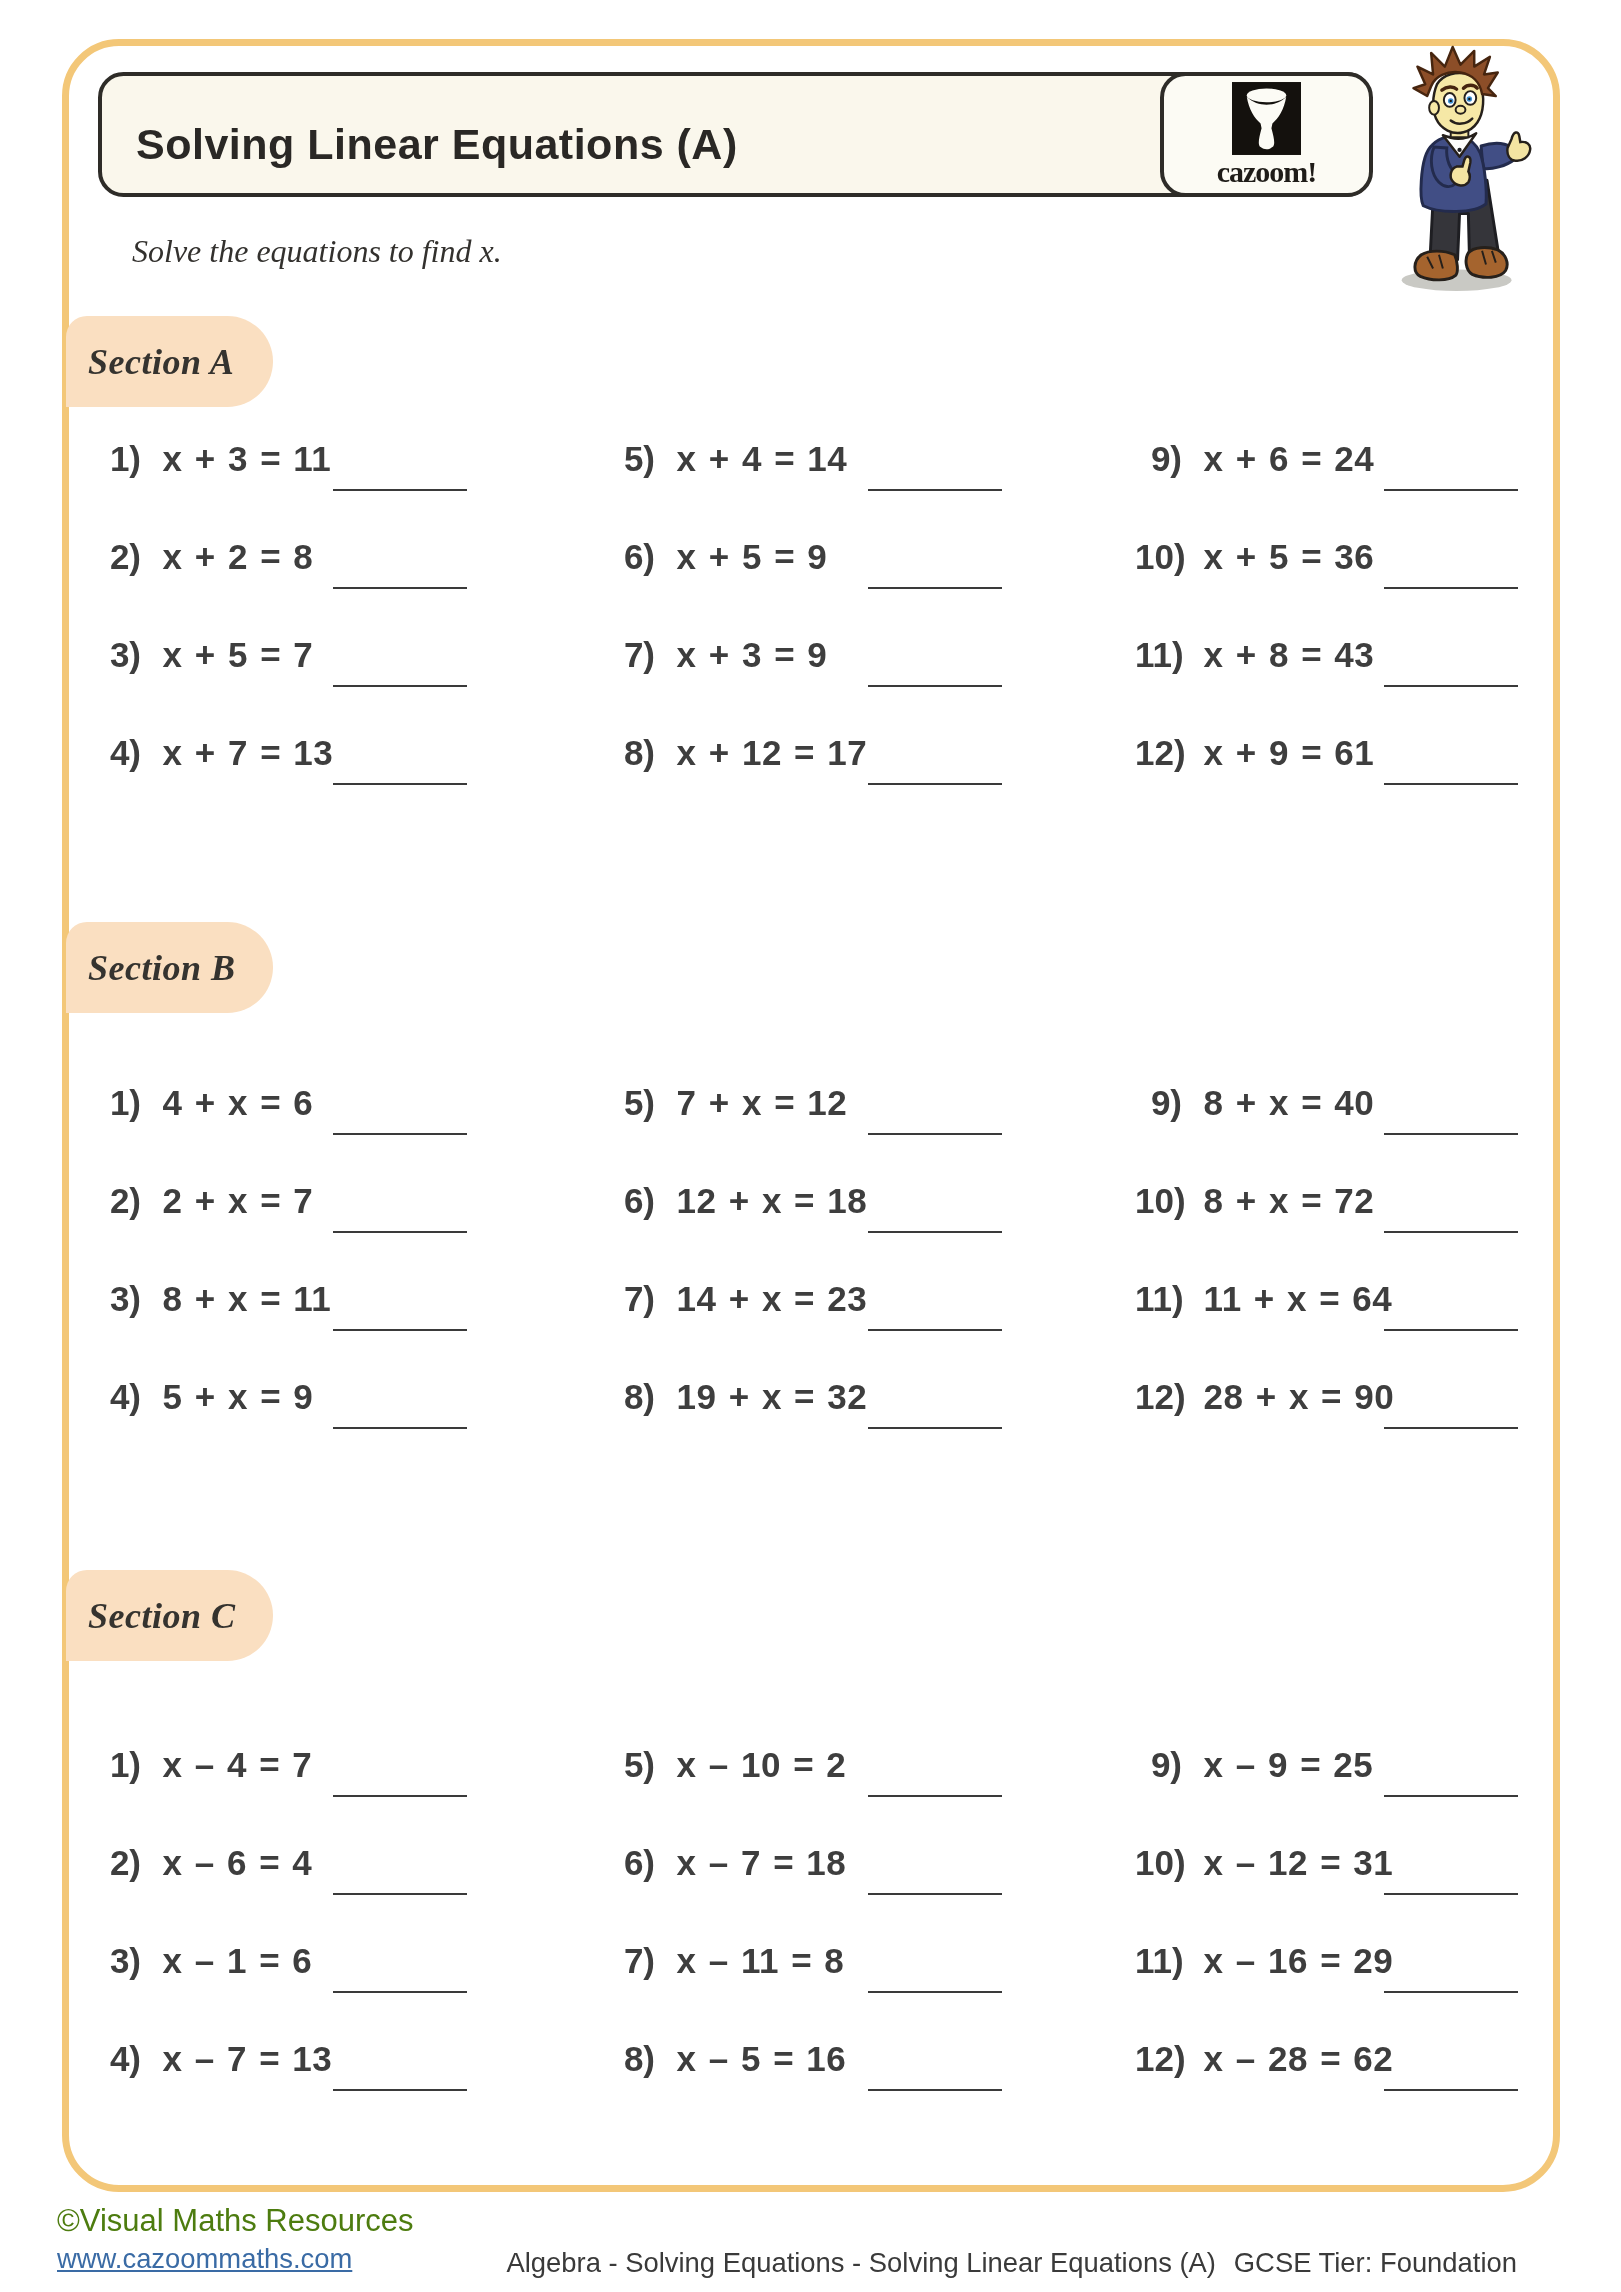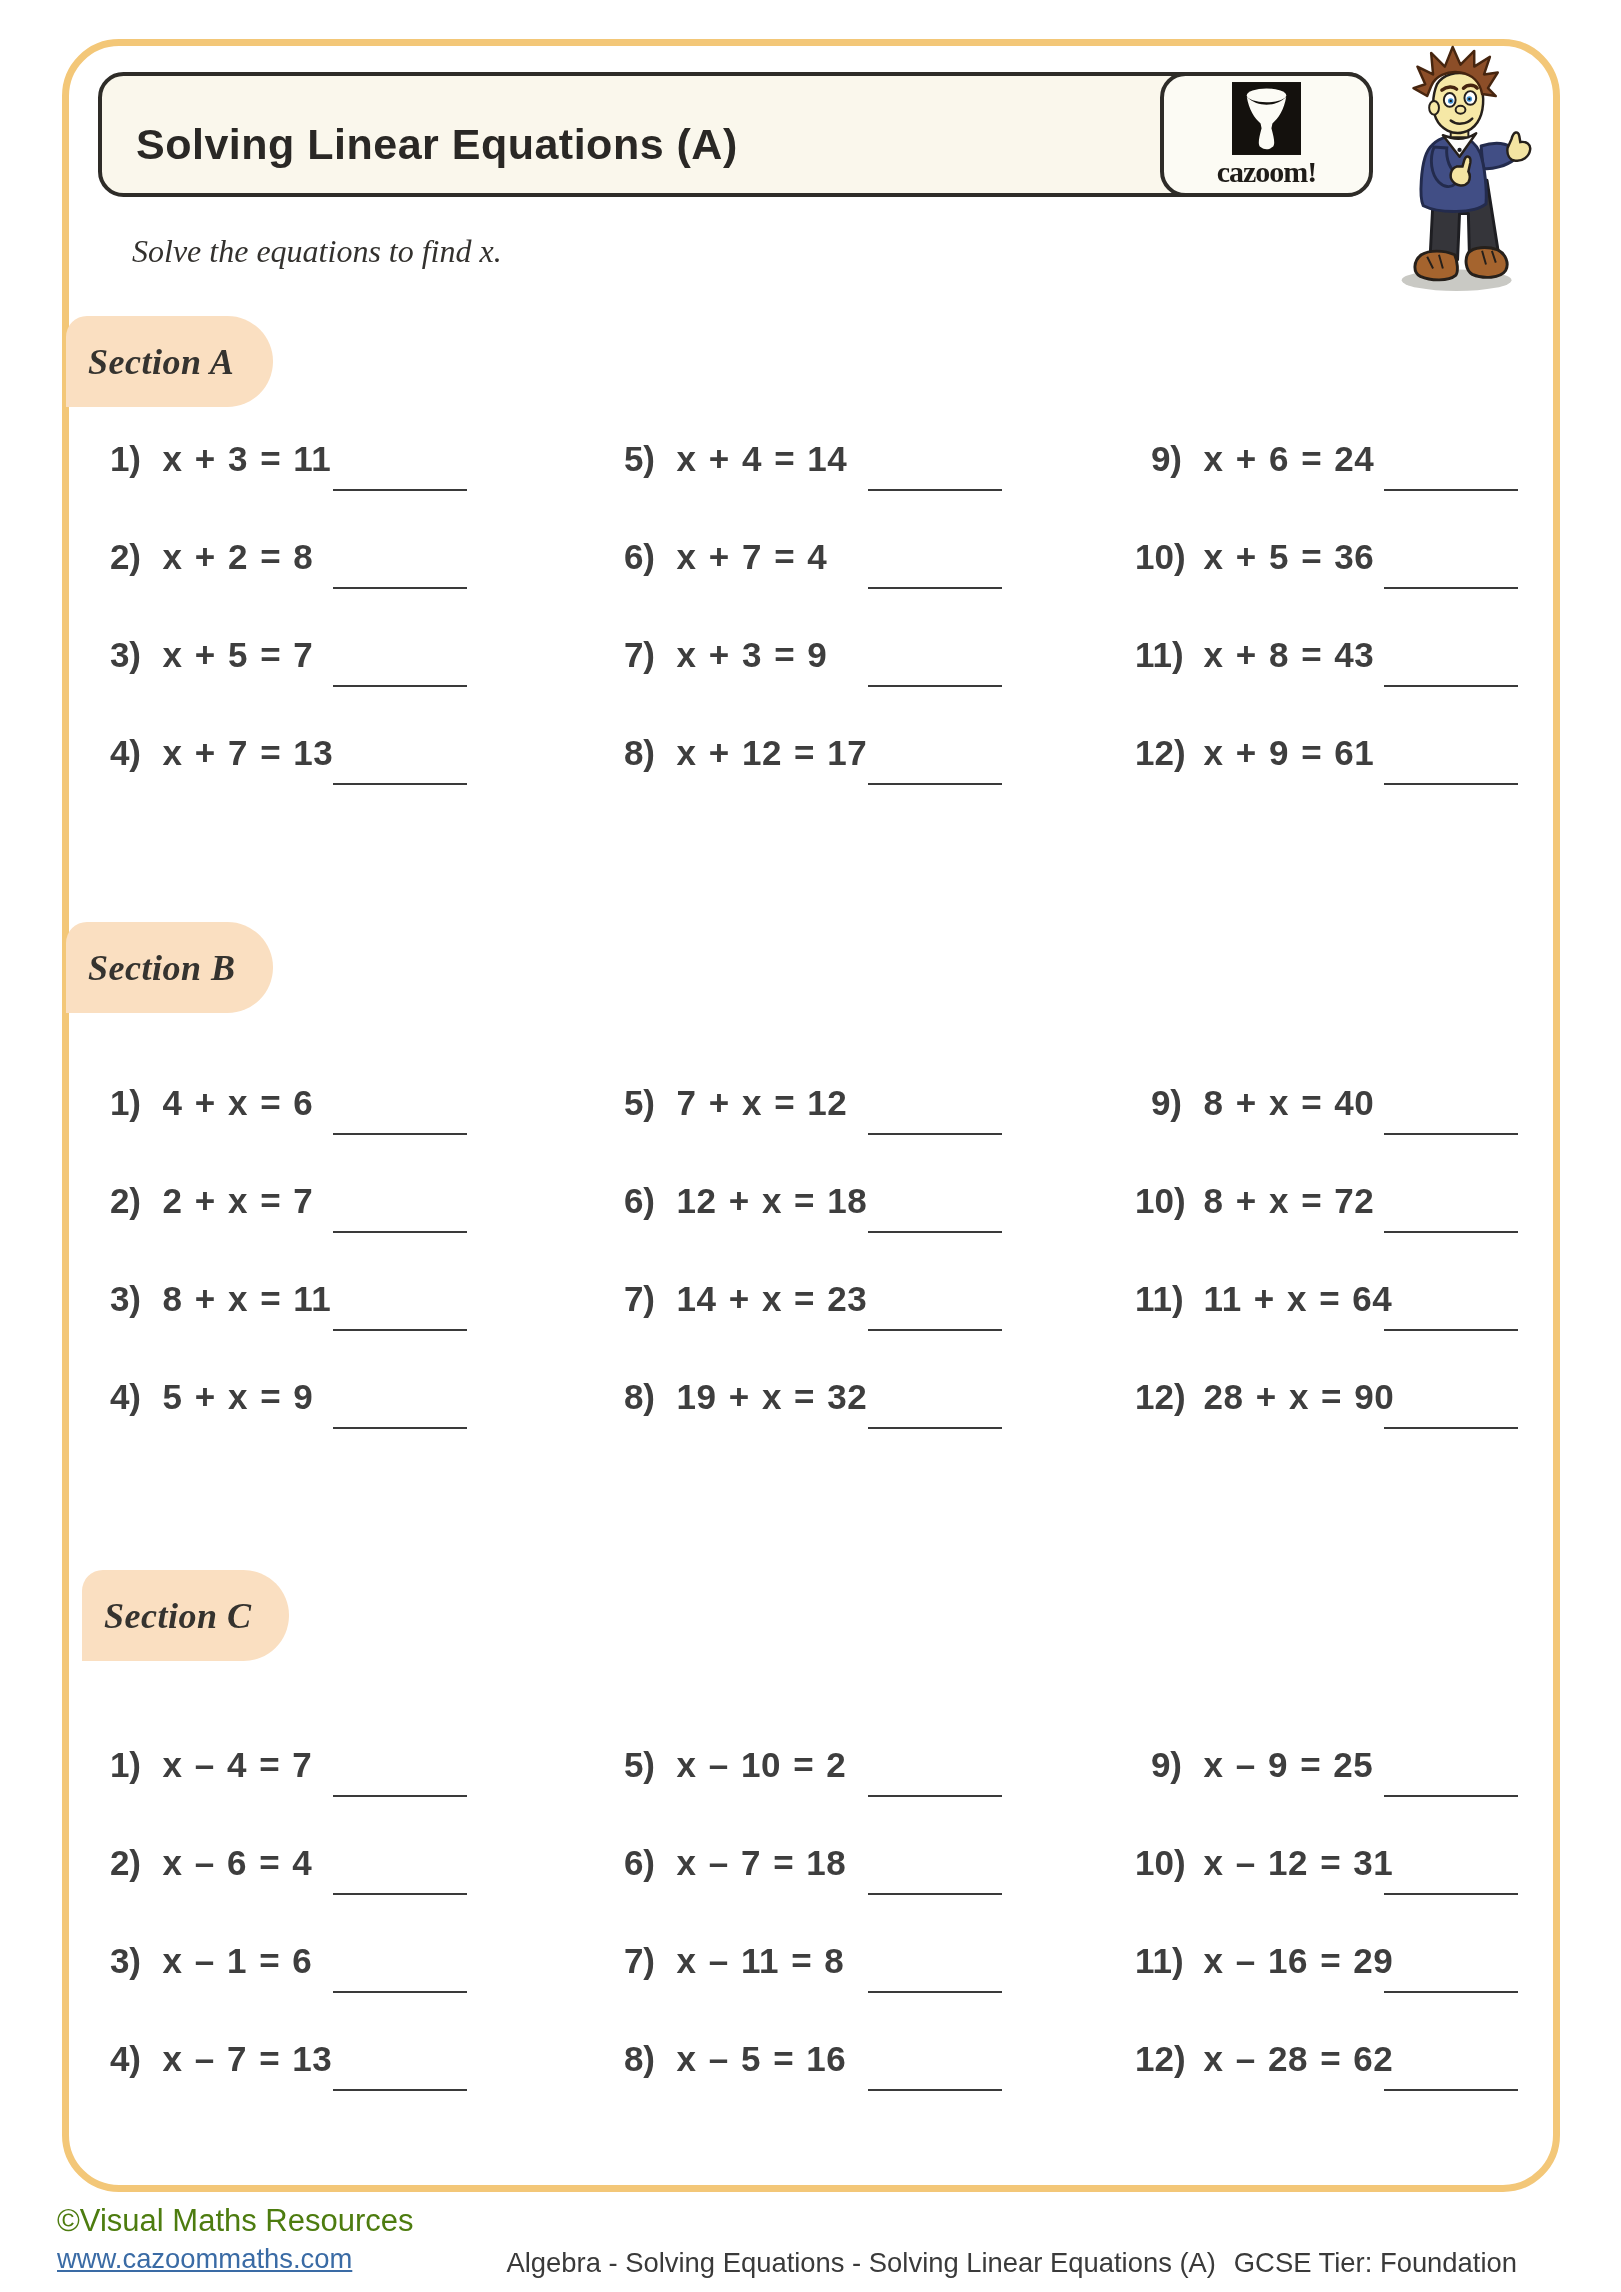--- a/index.html
+++ b/index.html
@@ -172,21 +172,21 @@
         <span class="eq">x + 7 = 13</span>
       </div>
       <div class="answer-line" style="left: 333px; top: 783px;"></div>
       <div class="problem" style="left: 608px; top: 435px;">
         <span class="num">5)</span>
         <span class="eq">x + 4 = 14</span>
       </div>
       <div class="answer-line" style="left: 868px; top: 489px;"></div>
       <div class="problem" style="left: 608px; top: 533px;">
         <span class="num">6)</span>
-        <span class="eq">x + 7 = 4</span>
+        <span class="eq">x + 5 = 9</span>
       </div>
       <div class="answer-line" style="left: 868px; top: 587px;"></div>
       <div class="problem" style="left: 608px; top: 631px;">
         <span class="num">7)</span>
         <span class="eq">x + 3 = 9</span>
       </div>
       <div class="answer-line" style="left: 868px; top: 685px;"></div>
       <div class="problem" style="left: 608px; top: 729px;">
         <span class="num">8)</span>
         <span class="eq">x + 12 = 17</span>
@@ -268,21 +268,21 @@
       <div class="problem" style="left: 1135px; top: 1275px;">
         <span class="num">11)</span>
         <span class="eq">11 + x = 64</span>
       </div>
       <div class="answer-line" style="left: 1384px; top: 1329px;"></div>
       <div class="problem" style="left: 1135px; top: 1373px;">
         <span class="num">12)</span>
         <span class="eq">28 + x = 90</span>
       </div>
       <div class="answer-line" style="left: 1384px; top: 1427px;"></div>
-      <div class="section-badge" style="top: 1570px; margin-left: 16px;">
+      <div class="section-badge" style="top: 1570px;">
         <span class="lbl">Section C</span>
       </div>
       <div class="problem" style="left: 94px; top: 1741px;">
         <span class="num">1)</span>
         <span class="eq">x – 4 = 7</span>
       </div>
       <div class="answer-line" style="left: 333px; top: 1795px;"></div>
       <div class="problem" style="left: 94px; top: 1839px;">
         <span class="num">2)</span>
         <span class="eq">x – 6 = 4</span>

